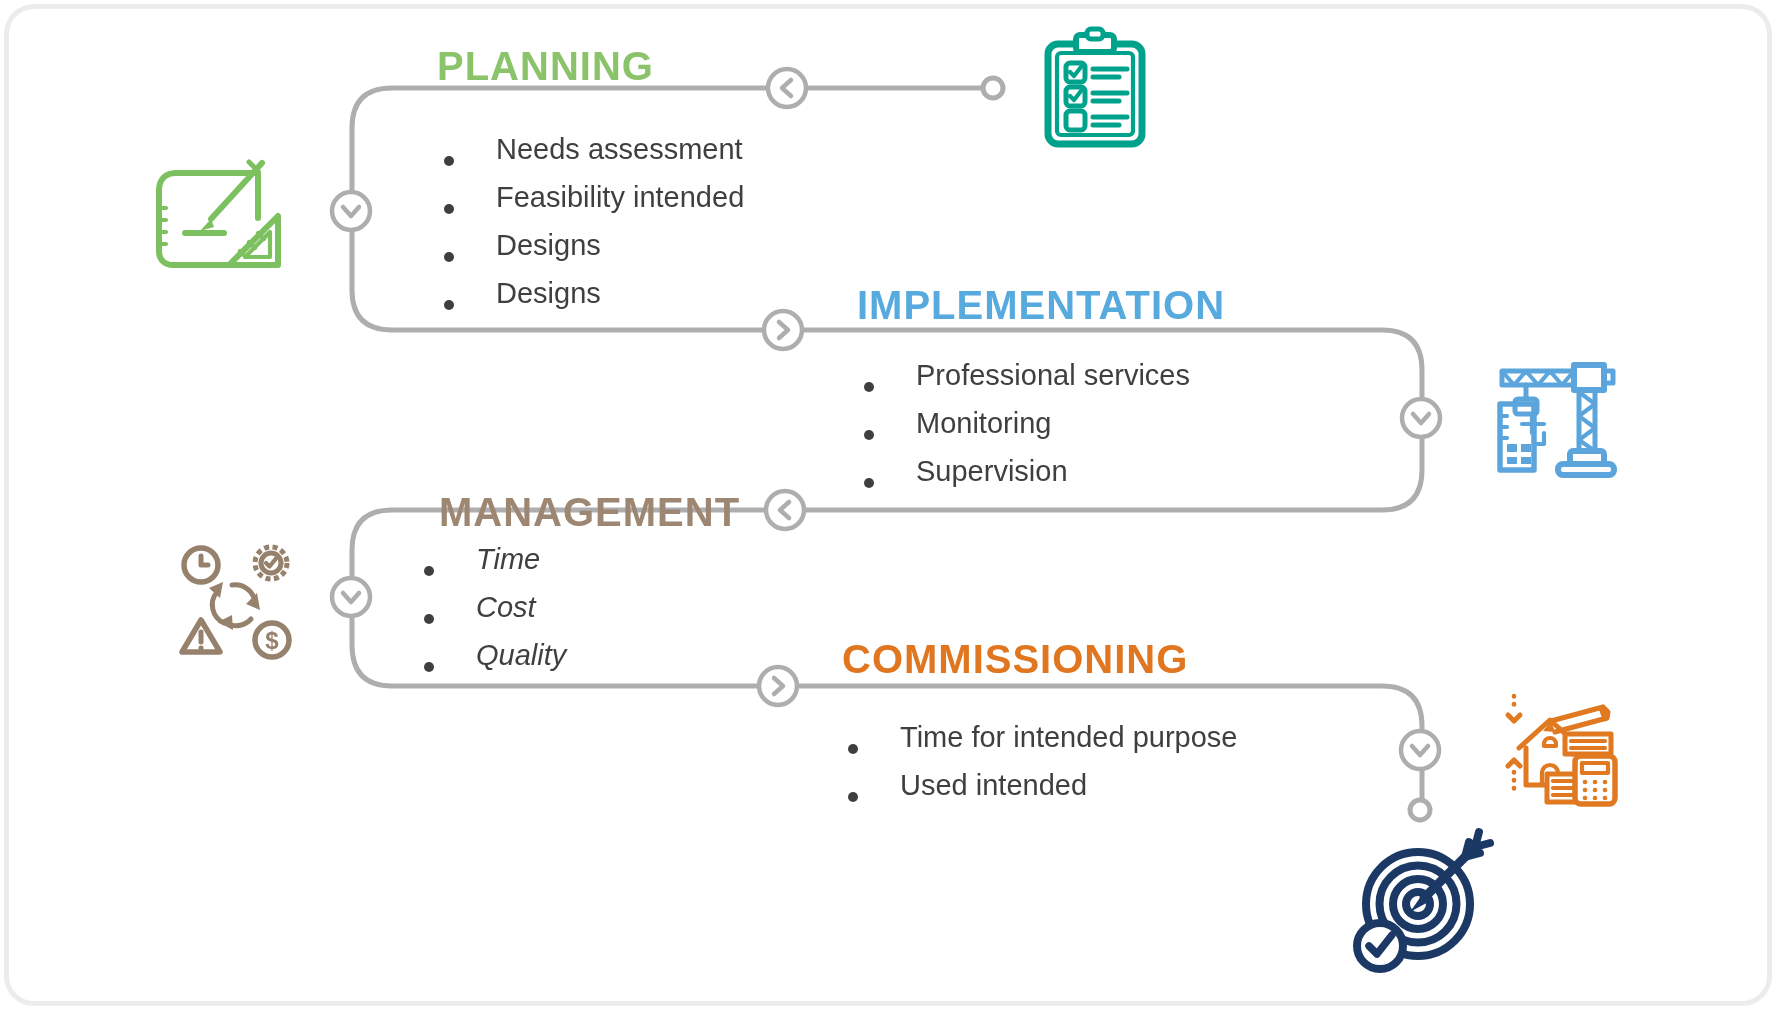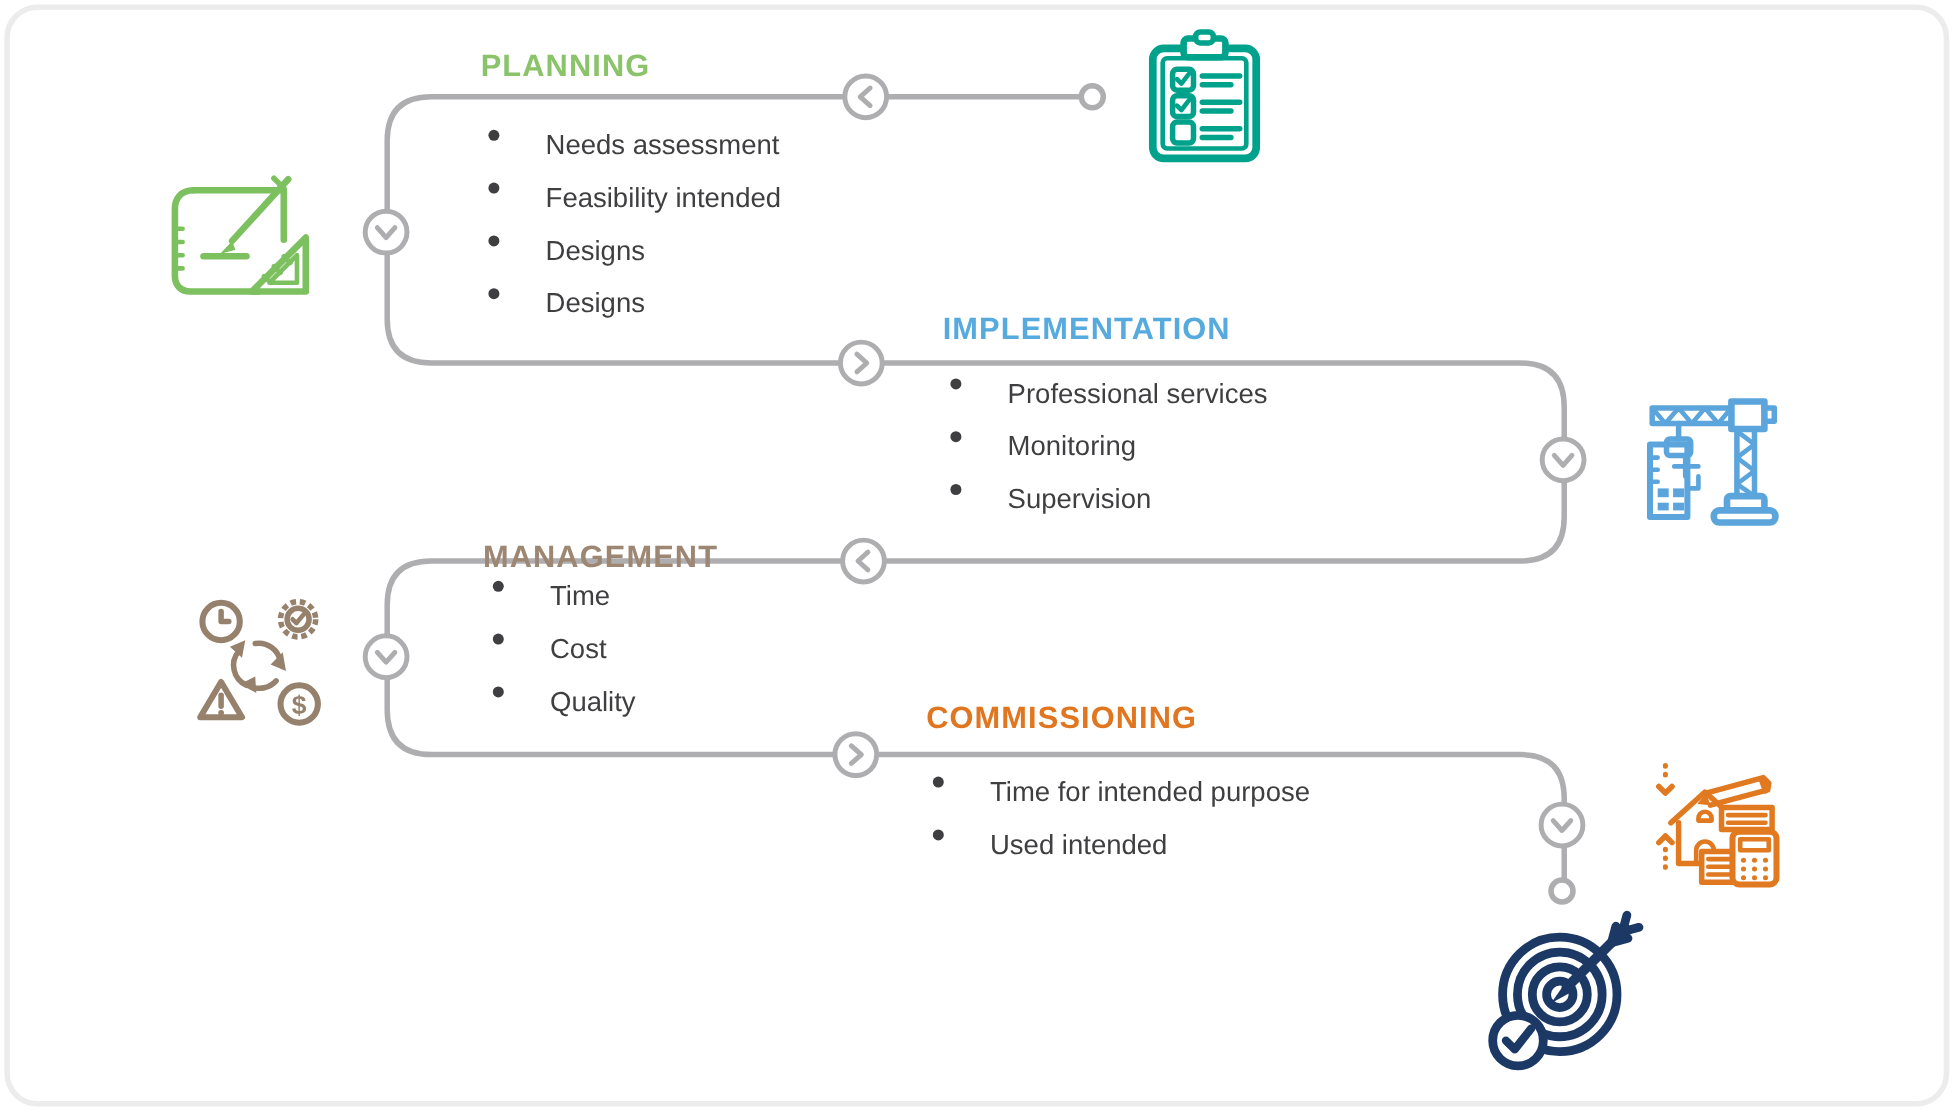--- a/index.html
+++ b/index.html
@@ -6,32 +6,32 @@
   body{width:1776px;height:1010px;font-family:"Liberation Sans",sans-serif;}
   .canvas{position:relative;width:1776px;height:1010px;background:#fff;overflow:hidden;}
   .frame{position:absolute;inset:4px;border:5px solid #ECECEC;border-radius:30px;pointer-events:none;}
   svg{position:absolute;overflow:visible;}
   .flow{left:0;top:0;}
   .flow-line{fill:none;stroke:var(--path);stroke-width:5;}
   .marker-ring{fill:#fff;stroke:var(--path);stroke-width:4.5;}
   .marker-chев{fill:none;stroke:var(--path);stroke-width:4.5;stroke-linecap:round;stroke-linejoin:round;}
   .end-ring{fill:#fff;stroke:var(--path);stroke-width:5;}
 
-  .sec-title{position:absolute;font-weight:bold;font-size:28px;letter-spacing:1px;white-space:nowrap;}
+  .sec-title{position:absolute;font-weight:bold;font-size:40px;letter-spacing:1px;white-space:nowrap;}
   #title-planning{left:437px;top:44px;color:var(--planning);}
   #title-implementation{left:857px;top:283px;color:var(--implementation);}
   #title-management{left:439px;top:460px;color:var(--management);margin-top:30px;}
   #title-commissioning{left:842px;top:637px;color:var(--commissioning);text-align:right;}
 
   .list{position:absolute;list-style:none;margin:0;padding:0;}
-  .list li{display:flex;align-items:flex-start;height:48px;font-size:25px;color:var(--text);white-space:nowrap;}
+  .list li{display:flex;align-items:flex-end;height:48px;font-size:29px;color:var(--text);white-space:nowrap;}
   .dot{flex:none;width:10px;height:10px;border-radius:50%;background:var(--text);margin-right:42px;}
   #list-planning{left:444px;top:118px;}
   #list-implementation{left:864px;top:344px;}
-  #list-management{left:448px;top:528px;}
+  #list-management{left:424px;top:528px;font-style:italic;}
   #list-commissioning{left:848px;top:706px;}
 
   
   .ic .st{fill:none;stroke:currentColor;stroke-width:6;stroke-linecap:round;stroke-linejoin:round;}
   .ic .mid{fill:none;stroke:currentColor;stroke-width:5;stroke-linecap:round;stroke-linejoin:round;}
   .ic .thin{fill:none;stroke:currentColor;stroke-width:4.2;stroke-linecap:round;stroke-linejoin:round;}
   .ic .wf{fill:#ffffff;stroke:currentColor;stroke-width:6;stroke-linecap:round;stroke-linejoin:round;}
   .ic .fg{fill:currentColor;stroke:none;}
   .ic .dash{fill:none;stroke:currentColor;stroke-width:5;stroke-dasharray:5 3.5;}
   .ic .dots{fill:none;stroke:currentColor;stroke-width:4.6;stroke-linecap:round;stroke-dasharray:0.5 7.5;}

